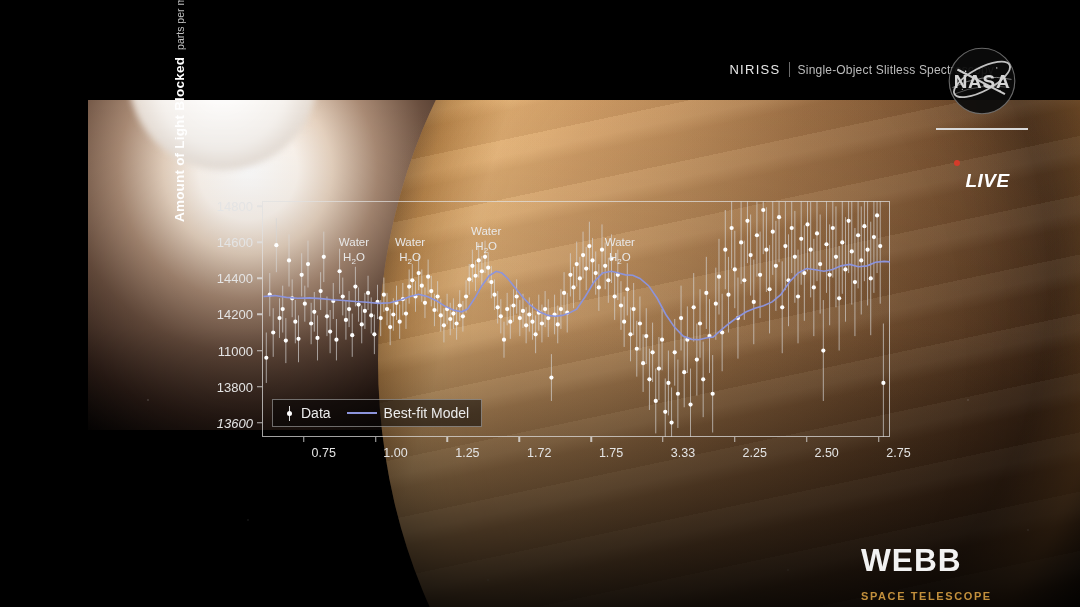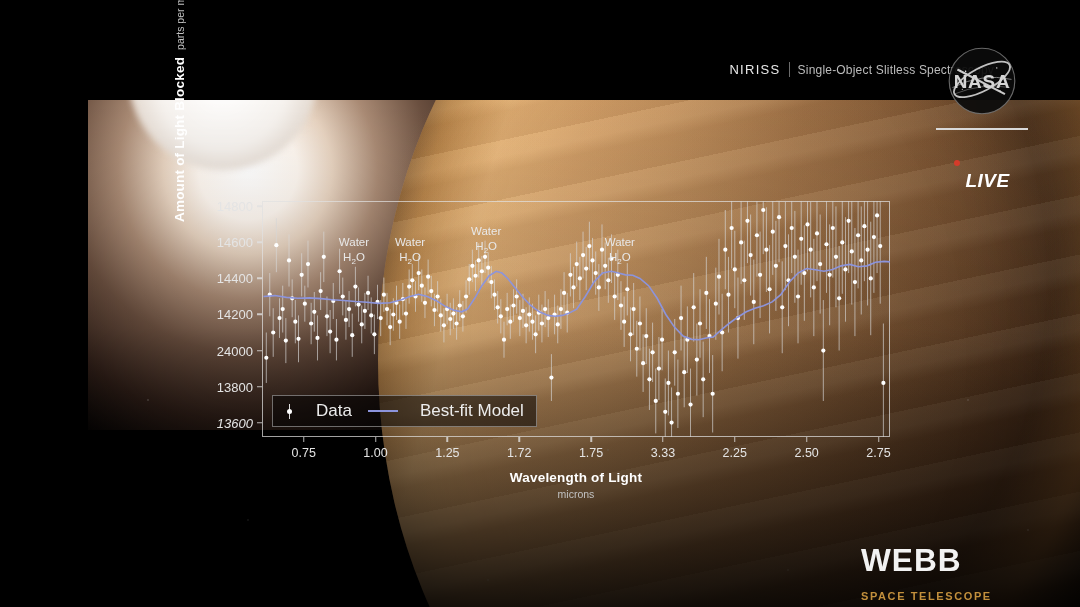--- a/index.html
+++ b/index.html
@@ -51,38 +51,38 @@
   #live .rule{height:2px;background:#d9d9d9;margin-bottom:4px;}
   #live .lbl{display:flex;align-items:center;justify-content:center;gap:5px;}
   #live .dot{width:6px;height:6px;border-radius:50%;background:#d43b2a;}
   #live .txt{font-size:19px;font-weight:700;font-style:italic;color:#fff;letter-spacing:.5px;margin-top:36px;}
 
   
   #plot{position:absolute;left:262px;top:201px;width:628px;height:236px;z-index:10;}
   #plotframe{position:absolute;inset:0;border:1.5px solid rgba(225,225,225,.72);box-sizing:border-box;}
   .ytick{position:absolute;right:calc(100% + 9px);font-size:13px;color:#e4e4e4;white-space:nowrap;transform:translateY(-50%);}
   .ytickmark{position:absolute;right:100%;width:5px;height:1.5px;background:rgba(225,225,225,.8);transform:translateY(-50%);}
-  .xtick{position:absolute;top:calc(100% + 9px);font-size:12.5px;color:#e4e4e4;white-space:nowrap;transform:translateX(-50%);}
+  .xtick{position:absolute;top:calc(100% + 9px);font-size:12.5px;color:#e4e4e4;white-space:nowrap;transform:translateX(-50%);margin-left:20px;}
   .xtickmark{position:absolute;top:100%;width:1.5px;height:5px;background:rgba(225,225,225,.8);transform:translateX(-50%);}
 
   #ylabel{position:absolute;left:172px;top:222px;z-index:12;
     transform:rotate(-90deg);transform-origin:left top;
     display:flex;align-items:baseline;gap:7px;white-space:nowrap;}
   #ylabel .lt{font-size:13.5px;font-weight:700;color:#fff;letter-spacing:.2px;}
   #ylabel .ls{font-size:10.5px;color:#c2c2c2;}
   #xlabel{position:absolute;left:262px;top:470px;width:628px;text-align:center;z-index:12;}
   #xlabel .lt{font-size:13.5px;font-weight:700;color:#fff;letter-spacing:.2px;}
   #xlabel .ls{font-size:10.5px;color:#c2c2c2;margin-top:3px;}
 
   .ann{position:absolute;z-index:13;text-align:center;color:#e8e8e8;font-size:11.5px;line-height:1.25;transform:translateX(-50%);}
   .ann sub{font-size:8px;}
 
   #legend{position:absolute;z-index:14;border:1px solid rgba(190,190,190,.55);background:rgba(8,6,5,.55);
     padding:5px 12px;display:flex;align-items:center;gap:16px;}
-  #legend .item{display:flex;align-items:center;gap:22px;font-size:17px;color:#ececec;}
+  #legend .item{display:flex;align-items:center;gap:7px;font-size:14px;color:#ececec;}
   #legend .dsym{position:relative;width:9px;height:15px;}
   #legend .dsym .bar{position:absolute;left:4px;top:0;width:1.2px;height:15px;background:#dcdcdc;}
   #legend .dsym .pt{position:absolute;left:2px;top:5.5px;width:5px;height:5px;border-radius:50%;background:#fff;}
   #legend .lsym{width:30px;height:2px;background:#8c94dc;}
 
   
   #webb{position:absolute;left:861px;top:543px;z-index:22;}
   #webb .w{font-size:31px;font-weight:700;color:#f2f2f2;letter-spacing:1px;transform:scaleX(1.02);transform-origin:left;}
   #webb .st{font-size:11px;font-weight:700;color:#c28f3c;letter-spacing:1.6px;margin-top:11px;}
 </style>
@@ -537,21 +537,21 @@
           <circle cx="621.3894736842105" cy="181.95419847328245" r="2.1" fill="#ffffff"></circle>
         </g>
         <path d="M1.44 95.48 L12.93 94.58 L24.43 96.38 L35.93 97.28 L47.42 96.92 L58.92 97.64 L70.42 98.72 L81.91 99.44 L93.41 100.53 L104.91 101.25 L116.40 102.33 L127.90 101.79 L139.40 98.72 L148.02 95.48 L156.64 93.32 L165.26 95.48 L173.89 99.44 L182.51 104.85 L191.13 108.99 L199.75 110.79 L205.50 108.09 L212.69 97.28 L219.87 84.67 L227.06 74.76 L234.24 70.26 L239.99 72.06 L245.74 77.47 L251.49 84.67 L260.11 95.48 L268.73 104.49 L277.35 110.79 L285.98 114.40 L293.16 115.30 L300.35 114.40 L306.10 112.60 L314.72 108.09 L323.34 95.48 L331.96 81.07 L340.59 72.06 L349.21 70.26 L356.39 72.06 L363.58 73.86 L370.76 74.22 L377.95 77.47 L386.57 84.67 L395.19 97.28 L403.82 113.50 L412.44 126.11 L421.06 135.11 L429.68 138.36 L436.87 138.72 L444.05 136.92 L451.24 136.02 L458.43 129.71 L467.05 122.50 L475.67 116.20 L484.29 110.79 L492.92 107.19 L501.54 104.85 L510.16 100.89 L518.78 93.68 L527.41 81.07 L536.03 72.06 L544.65 67.56 L553.27 68.82 L561.89 70.26 L570.52 68.46 L579.14 64.85 L587.76 63.41 L596.38 65.76 L605.01 64.85 L613.63 61.25 L622.25 60.35 L628.00 60.89" fill="none" stroke="#8c94dc" stroke-width="1.6"></path>
       </svg>
     <div id="ticklayer">
         <div class="ytickmark" style="top: 221.588px;"></div>
         <div class="ytick" style="top: 221.588px; font-style: italic;">13600</div>
         <div class="ytickmark" style="top: 185.557px;"></div>
         <div class="ytick" style="top: 185.557px;">13800</div>
         <div class="ytickmark" style="top: 149.527px;"></div>
-        <div class="ytick" style="top: 149.527px;">24000</div>
+        <div class="ytick" style="top: 149.527px;">11000</div>
         <div class="ytickmark" style="top: 113.496px;"></div>
         <div class="ytick" style="top: 113.496px;">14200</div>
         <div class="ytickmark" style="top: 77.4656px;"></div>
         <div class="ytick" style="top: 77.4656px;">14400</div>
         <div class="ytickmark" style="top: 41.4351px;"></div>
         <div class="ytick" style="top: 41.4351px;">14600</div>
         <div class="ytickmark" style="top: 5.40458px;"></div>
         <div class="ytick" style="top: 5.40458px;">14800</div>
         <div class="xtickmark" style="left: 41.6751px;"></div>
         <div class="xtick" style="left: 41.6751px;">0.75</div>
@@ -599,23 +599,19 @@
         </span>
         <span>Data</span>
       </div>
       <div class="item">
         <span class="lsym"></span>
         <span>Best-fit Model</span>
       </div>
     </div>
   </div>
 
-  <div id="xlabel">
-    <div class="lt">Wavelength of Light</div>
-    <div class="ls">microns</div>
-  </div>
 
   <div id="webb">
     <div class="w">WEBB</div>
     <div class="st">SPACE TELESCOPE</div>
   </div>
 
 </div>
 
 </body></html>

